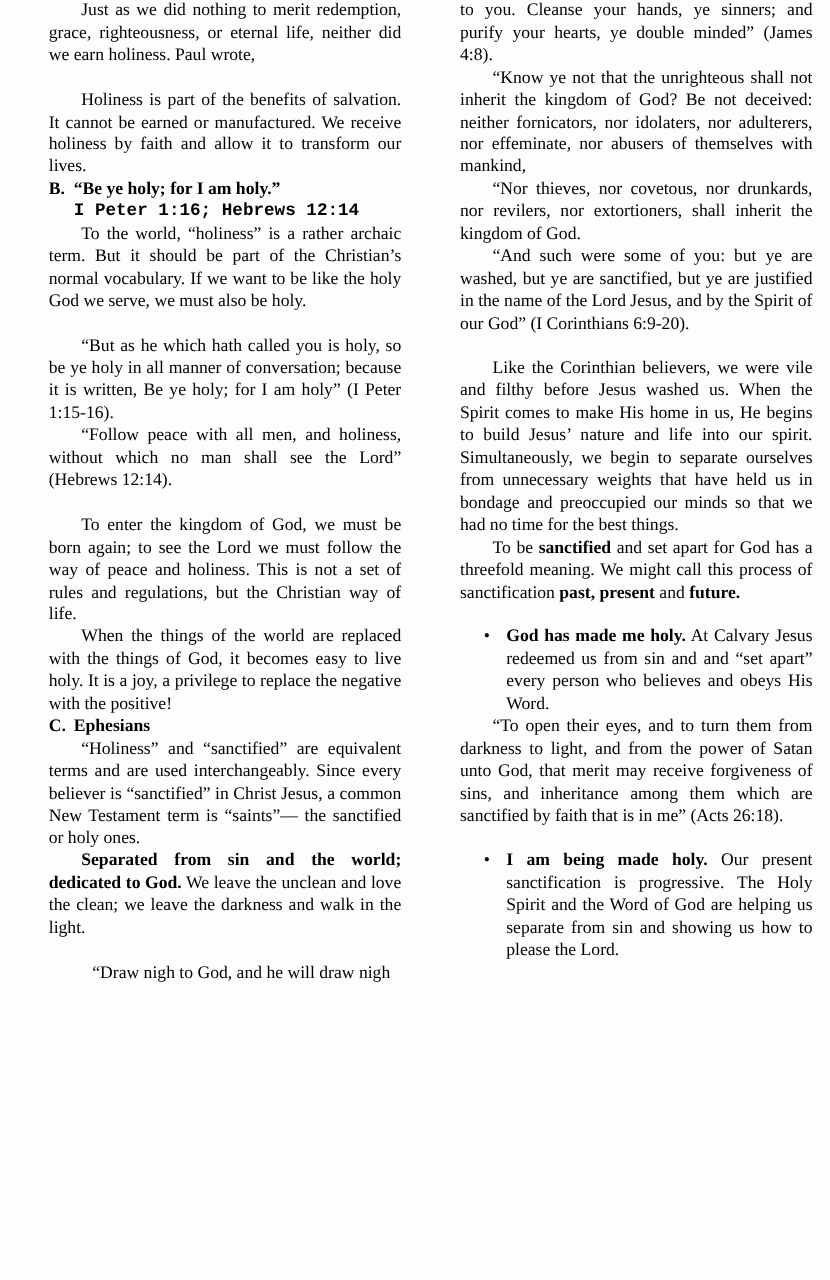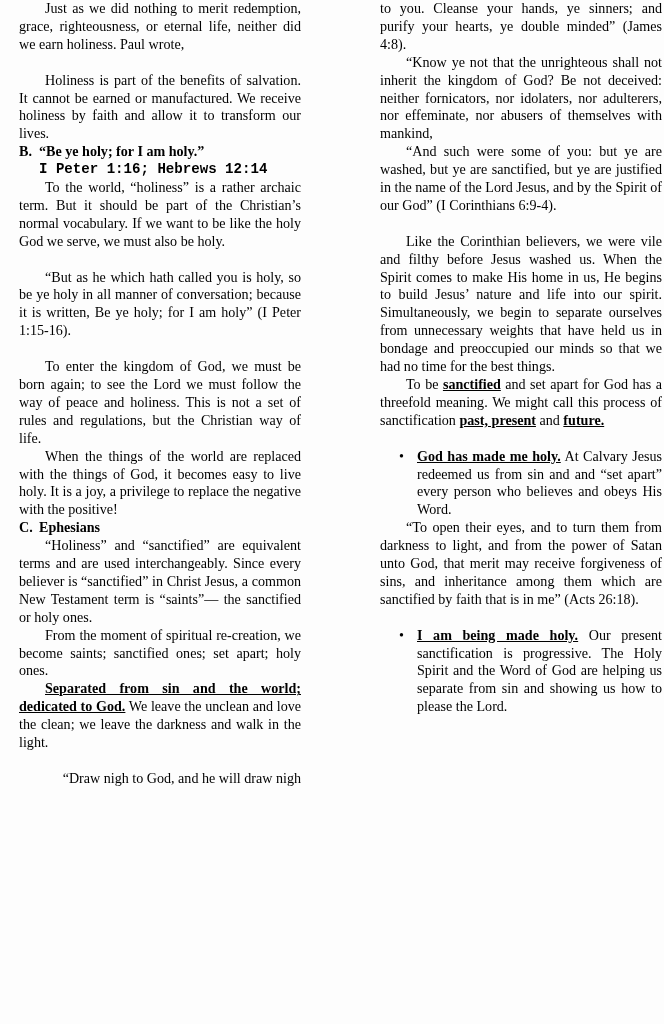--- a/index.html
+++ b/index.html
@@ -21,22 +21,22 @@
   .column {
     position: absolute;
     top: 0;
     width: 282px;
     font-size: 14.1px;
     line-height: 17.9px;
     text-align: justify;
     text-justify: inter-word;
     hyphens: none;
   }
-  #col-left  { left: 19px;  }
-  #col-right { left: 380px; }
+  #col-left  { left: 39px;  }
+  #col-right { left: 368px; }
 
   p {
     margin: 0;
     text-indent: 26px;
   }
   p.noindent { text-indent: 0; }
   p.gap-before { margin-top: 17.9px; }
 
   
   .heading {
@@ -47,37 +47,37 @@
     text-align: left;
     padding-left: 20px;
   }
   .heading .marker {
     position: absolute;
     left: -20px;
     top: 0;
     font-weight: bold;
   }
 
-  b, .bold { font-weight: bold; text-decoration: underline; }
+  b, .bold { font-weight: bold; }
 
   
   .bullet-item {
     position: relative;
     margin-left: 28px;
     padding-left: 9px;
     text-indent: 0;
     text-align: justify;
     width: 245px;
   }
   .bullet-item .bullet-dot {
     position: absolute;
     left: -9px;
     top: 0;
   }
-  .last-line-left { text-align: right; font-family: Liberation Serif, serif; }
+  .last-line-left { text-align: center; font-family: Liberation Serif, serif; }
 </style>
 </head>
 <body>
 
 <div id="page">
 
   <div class="column" id="col-left">
 
     <p>Just as we did nothing to merit redemption, grace, righteousness, or eternal life, neither did we earn holiness. Paul wrote,</p>
 
@@ -88,49 +88,50 @@
       <p class="heading" style="padding-left:0;">
         <span class="marker">B.</span><span>“Be ye holy; for I am holy.”</span>
       </p>
       <p class="heading" style="padding-left:0;font-family:Liberation Mono, monospace;">I Peter 1:16; Hebrews 12:14</p>
     </div>
 
     <p>To the world, “holiness” is a rather archaic term. But it should be part of the Christian’s normal vocabulary. If we want to be like the holy God we serve, we must also be holy.</p>
 
     <p class="gap-before">“But as he which hath called you is holy, so be ye holy in all manner of conversation; because it is written, Be ye holy; for I am holy” (I Peter 1:15-16).</p>
 
+    <p>“Follow peace with all men, and holiness, without which no man shall see the Lord” (Hebrews 12:14).</p>
 
     <p class="gap-before">To enter the kingdom of God, we must be born again; to see the Lord we must follow the way of peace and holiness. This is not a set of rules and regulations, but the Christian way of life.</p>
 
     <p>When the things of the world are replaced with the things of God, it becomes easy to live holy. It is a joy, a privilege to replace the negative with the positive!</p>
 
     <div class="gap-before" style="margin-left:20px;">
       <p class="heading" style="padding-left:0;">
         <span class="marker">C.</span><span>Ephesians</span>
       </p>
     </div>
 
     <p>“Holiness” and “sanctified” are equivalent terms and are used interchangeably. Since every believer is “sanctified” in Christ Jesus, a common New Testament term is “saints”— the sanctified or holy ones.</p>
 
-    <p>From the moment of spiritual re-creation, we become saints; sanctified ones; set apart; holy ones.</p>
 
     <p><b>Separated from sin and the world; dedicated to God.</b><span> We leave the unclean and love the clean; we leave the darkness and walk in the light.</span></p>
 
     <p class="gap-before last-line-left">“Draw nigh to God, and he will draw nigh</p>
 
   </div>
 
   <div class="column" id="col-right">
 
     <p class="noindent">to you. Cleanse your hands, ye sinners; and purify your hearts, ye double minded” (James 4:8).</p>
 
     <p>“Know ye not that the unrighteous shall not inherit the kingdom of God? Be not deceived: neither fornicators, nor idolaters, nor adulterers, nor effeminate, nor abusers of themselves with mankind,</p>
 
+    <p>“Nor thieves, nor covetous, nor drunkards, nor revilers, nor extortioners, shall inherit the kingdom of God.</p>
 
-    <p>“And such were some of you: but ye are washed, but ye are sanctified, but ye are justified in the name of the Lord Jesus, and by the Spirit of our God” (I Corinthians 6:9-4).</p>
+    <p>“And such were some of you: but ye are washed, but ye are sanctified, but ye are justified in the name of the Lord Jesus, and by the Spirit of our God” (I Corinthians 6:9-20).</p>
 
     <p class="gap-before">Like the Corinthian believers, we were vile and filthy before Jesus washed us. When the Spirit comes to make His home in us, He begins to build Jesus’ nature and life into our spirit. Simultaneously, we begin to separate ourselves from unnecessary weights that have held us in bondage and preoccupied our minds so that we had no time for the best things.</p>
 
     <p><span>To be </span><b>sanctified</b><span> and set apart for God has a threefold meaning. We might call this process of sanctification </span><b>past, present</b><span> and </span><b>future.</b></p>
 
     <p class="bullet-item gap-before"><span class="bullet-dot">•</span><b>God has made me holy.</b><span> At Calvary Jesus redeemed us from sin and and “set apart” every person who believes and obeys His Word.</span></p>
 
 
     <p>“To open their eyes, and to turn them from darkness to light, and from the power of Satan unto God, that merit may receive forgiveness of sins, and inheritance among them which are sanctified by faith that is in me” (Acts 26:18).</p>
 

